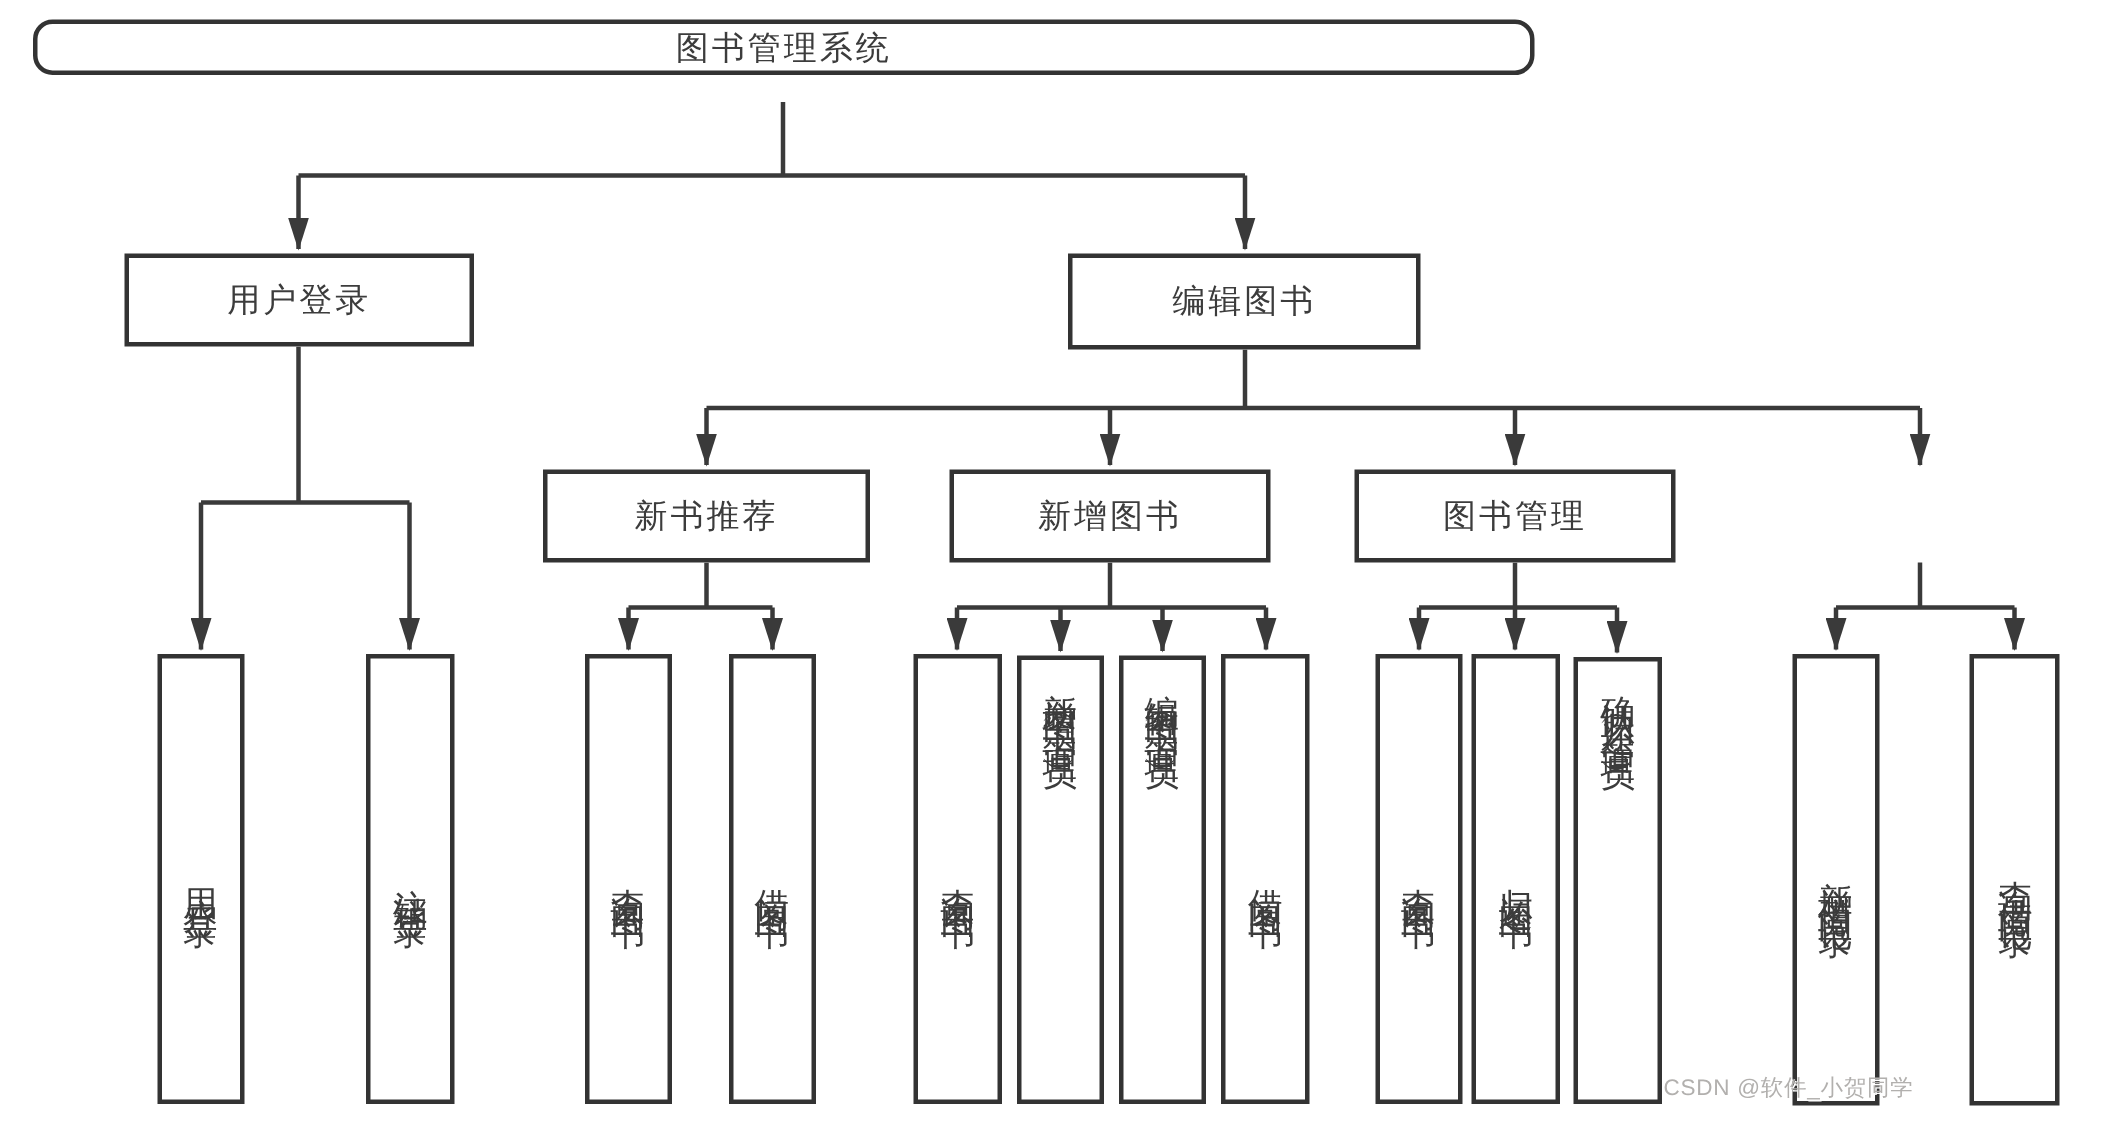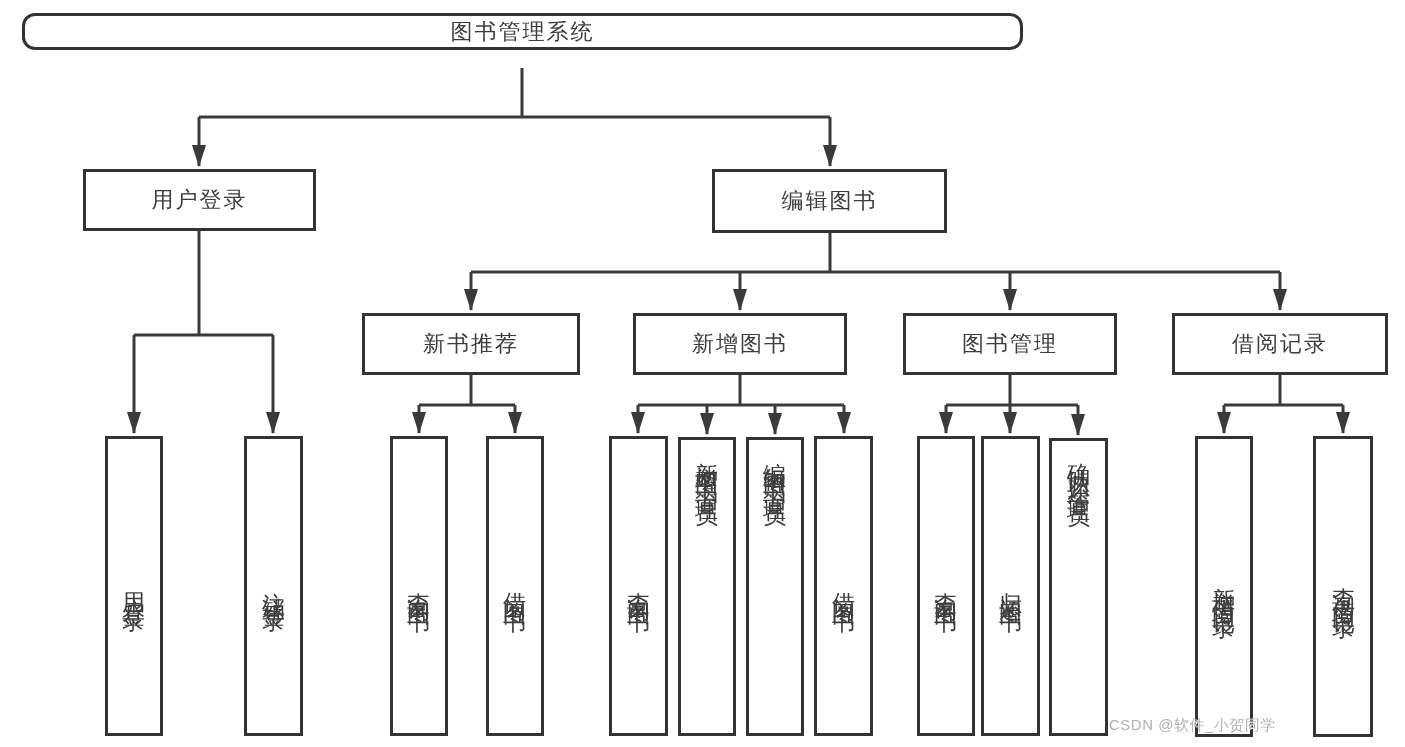--- a/index.html
+++ b/index.html
@@ -86,21 +86,20 @@
   </svg>
 
   <div class="hbox" style="left:22px;top:13px;width:1001px;height:37px;border-radius:13px;">图书管理系统</div>
 
   <div class="hbox" style="left:83px;top:169px;width:233px;height:62px;">用户登录</div>
   <div class="hbox" style="left:712px;top:169px;width:235px;height:64px;">编辑图书</div>
 
   <div class="hbox" style="left:362px;top:313px;width:218px;height:62px;text-align:right;">新书推荐</div>
   <div class="hbox" style="left:633px;top:313px;width:214px;height:62px;">新增图书</div>
   <div class="hbox" style="left:903px;top:313px;width:214px;height:62px;">图书管理</div>
-  <div class="hbox" style="left:1172px;top:313px;width:216px;height:62px;">借阅记录</div>
 
   <div class="vbox" style="left:105px;top:436px;width:58px;height:300px;">用户登录</div>
   <div class="vbox" style="left:244px;top:436px;width:59px;height:300px;">注销登录</div>
 
   <div class="vbox" style="left:390px;top:436px;width:58px;height:300px;">查询图书</div>
   <div class="vbox" style="left:486px;top:436px;width:58px;height:300px;">借阅图书</div>
 
   <div class="vbox" style="left:609px;top:436px;width:59px;height:300px;">查询图书</div>
   <div class="vbox fill" style="left:678px;top:437px;width:58px;height:299px;">新增图书（管理员）</div>
   <div class="vbox fill" style="left:746px;top:437px;width:58px;height:299px;">编辑图书（管理员）</div>

